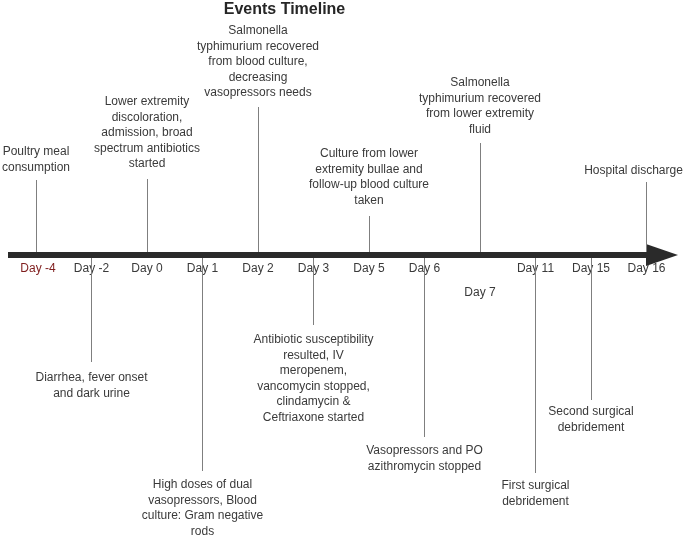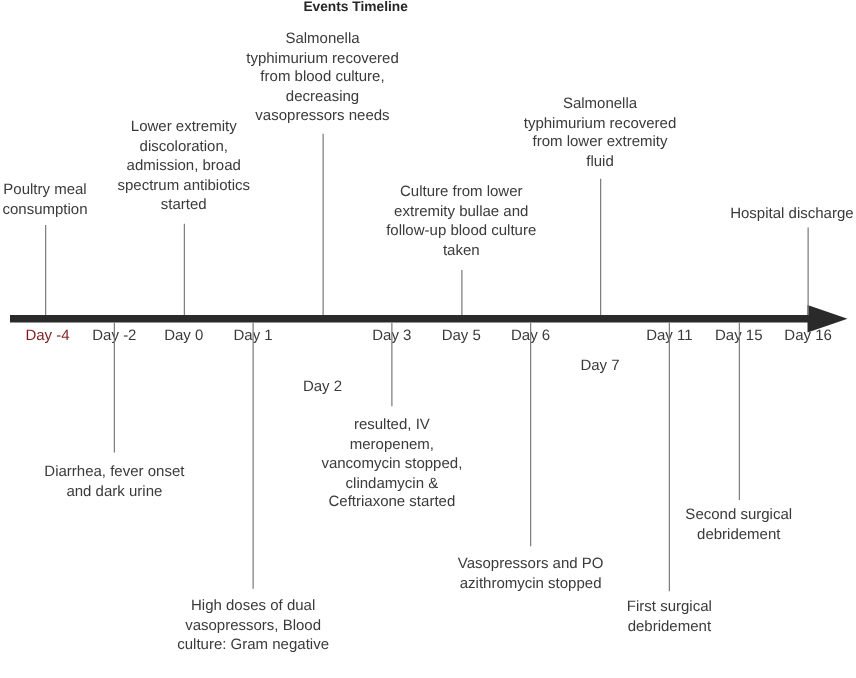--- a/index.html
+++ b/index.html
@@ -6,21 +6,21 @@
   .figure{
     position:relative;
     width:685px;height:542px;
     background:#ffffff;
     overflow:hidden;
     font-family:"Liberation Sans","DejaVu Sans",sans-serif;
   }
   .title{
     position:absolute;top:0;left:0;width:569px;
     text-align:center;
-    font-size:11px;font-weight:bold;
+    font-size:16px;font-weight:bold;
     letter-spacing:0px;
   }
   .stage{position:absolute;top:0;left:0;width:685px;height:542px;}
   .axis{position:absolute;}
   .arrowhead{
     position:absolute;width:0;height:0;
     border-top:11px solid transparent;
     border-bottom:11px solid transparent;
   }
   .day-label{
@@ -46,21 +46,21 @@
 <div class="figure">
   <div class="title" style="color: rgb(38, 38, 38);">Events Timeline</div>
   <div class="stage">
     <div class="axis" style="left: 8px; top: 252px; width: 642px; height: 6px; background: rgb(42, 42, 42);"></div>
     <div class="arrowhead" style="left: 646px; top: 244px; border-top-width: 11px; border-bottom-width: 11px; border-left: 32px solid rgb(42, 42, 42);"></div>
 
   <div class="day-label" style="left: 8px; top: 261px; color: #7f1d1d;">Day -4</div>
       <div class="day-label" style="left: 61.5px; top: 261px; color: rgb(58, 58, 58);">Day -2</div>
       <div class="day-label" style="left: 117px; top: 261px; color: rgb(58, 58, 58);">Day 0</div>
       <div class="day-label" style="left: 172.5px; top: 261px; color: rgb(58, 58, 58);">Day 1</div>
-      <div class="day-label" style="left: 228px; top: 261px; color: rgb(58, 58, 58); margin-top: 41px;">Day 2</div>
+      <div class="day-label" style="left: 228px; top: 261px; color: rgb(58, 58, 58);">Day 2</div>
       <div class="day-label" style="left: 283.5px; top: 261px; color: rgb(58, 58, 58);">Day 3</div>
       <div class="day-label" style="left: 339px; top: 261px; color: rgb(58, 58, 58);">Day 5</div>
       <div class="day-label" style="left: 394.5px; top: 261px; color: rgb(58, 58, 58);">Day 6</div>
       <div class="day-label" style="left: 450px; top: 261px; color: rgb(58, 58, 58); margin-top: 24px;">Day 7</div>
       <div class="day-label" style="left: 505.5px; top: 261px; color: rgb(58, 58, 58);">Day 11</div>
       <div class="day-label" style="left: 561px; top: 261px; color: rgb(58, 58, 58);">Day 15</div>
       <div class="day-label" style="left: 616.5px; top: 261px; color: rgb(58, 58, 58);">Day 16</div>
       <div class="stem" style="left: 35.5px; background: rgb(127, 127, 127); top: 180px; height: 72px;"></div>
       <div class="event-text" style="left: -54px; top: 144px; color: rgb(58, 58, 58);">
         <div>Poultry meal</div>
@@ -103,23 +103,25 @@
       <div class="stem" style="left: 91px; background: rgb(127, 127, 127); top: 258px; height: 104px;"></div>
       <div class="event-text" style="left: 1.5px; top: 370px; color: rgb(58, 58, 58);">
         <div>Diarrhea, fever onset</div>
         <div>and dark urine</div>
       </div>
       <div class="stem" style="left: 202px; background: rgb(127, 127, 127); top: 258px; height: 213px;"></div>
       <div class="event-text" style="left: 112.5px; top: 477px; color: rgb(58, 58, 58);">
         <div>High doses of dual</div>
         <div>vasopressors, Blood</div>
         <div>culture: Gram negative</div>
+        <div>rods</div>
       </div>
       <div class="stem" style="left: 313px; background: rgb(127, 127, 127); top: 258px; height: 67px;"></div>
       <div class="event-text" style="left: 223.5px; top: 332px; color: rgb(58, 58, 58);">
+        <div>Antibiotic susceptibility</div>
         <div>resulted, IV</div>
         <div>meropenem,</div>
         <div>vancomycin stopped,</div>
         <div>clindamycin &amp;</div>
         <div>Ceftriaxone started</div>
       </div>
       <div class="stem" style="left: 424px; background: rgb(127, 127, 127); top: 258px; height: 179px;"></div>
       <div class="event-text" style="left: 334.5px; top: 443px; color: rgb(58, 58, 58);">
         <div>Vasopressors and PO</div>
         <div>azithromycin stopped</div>

